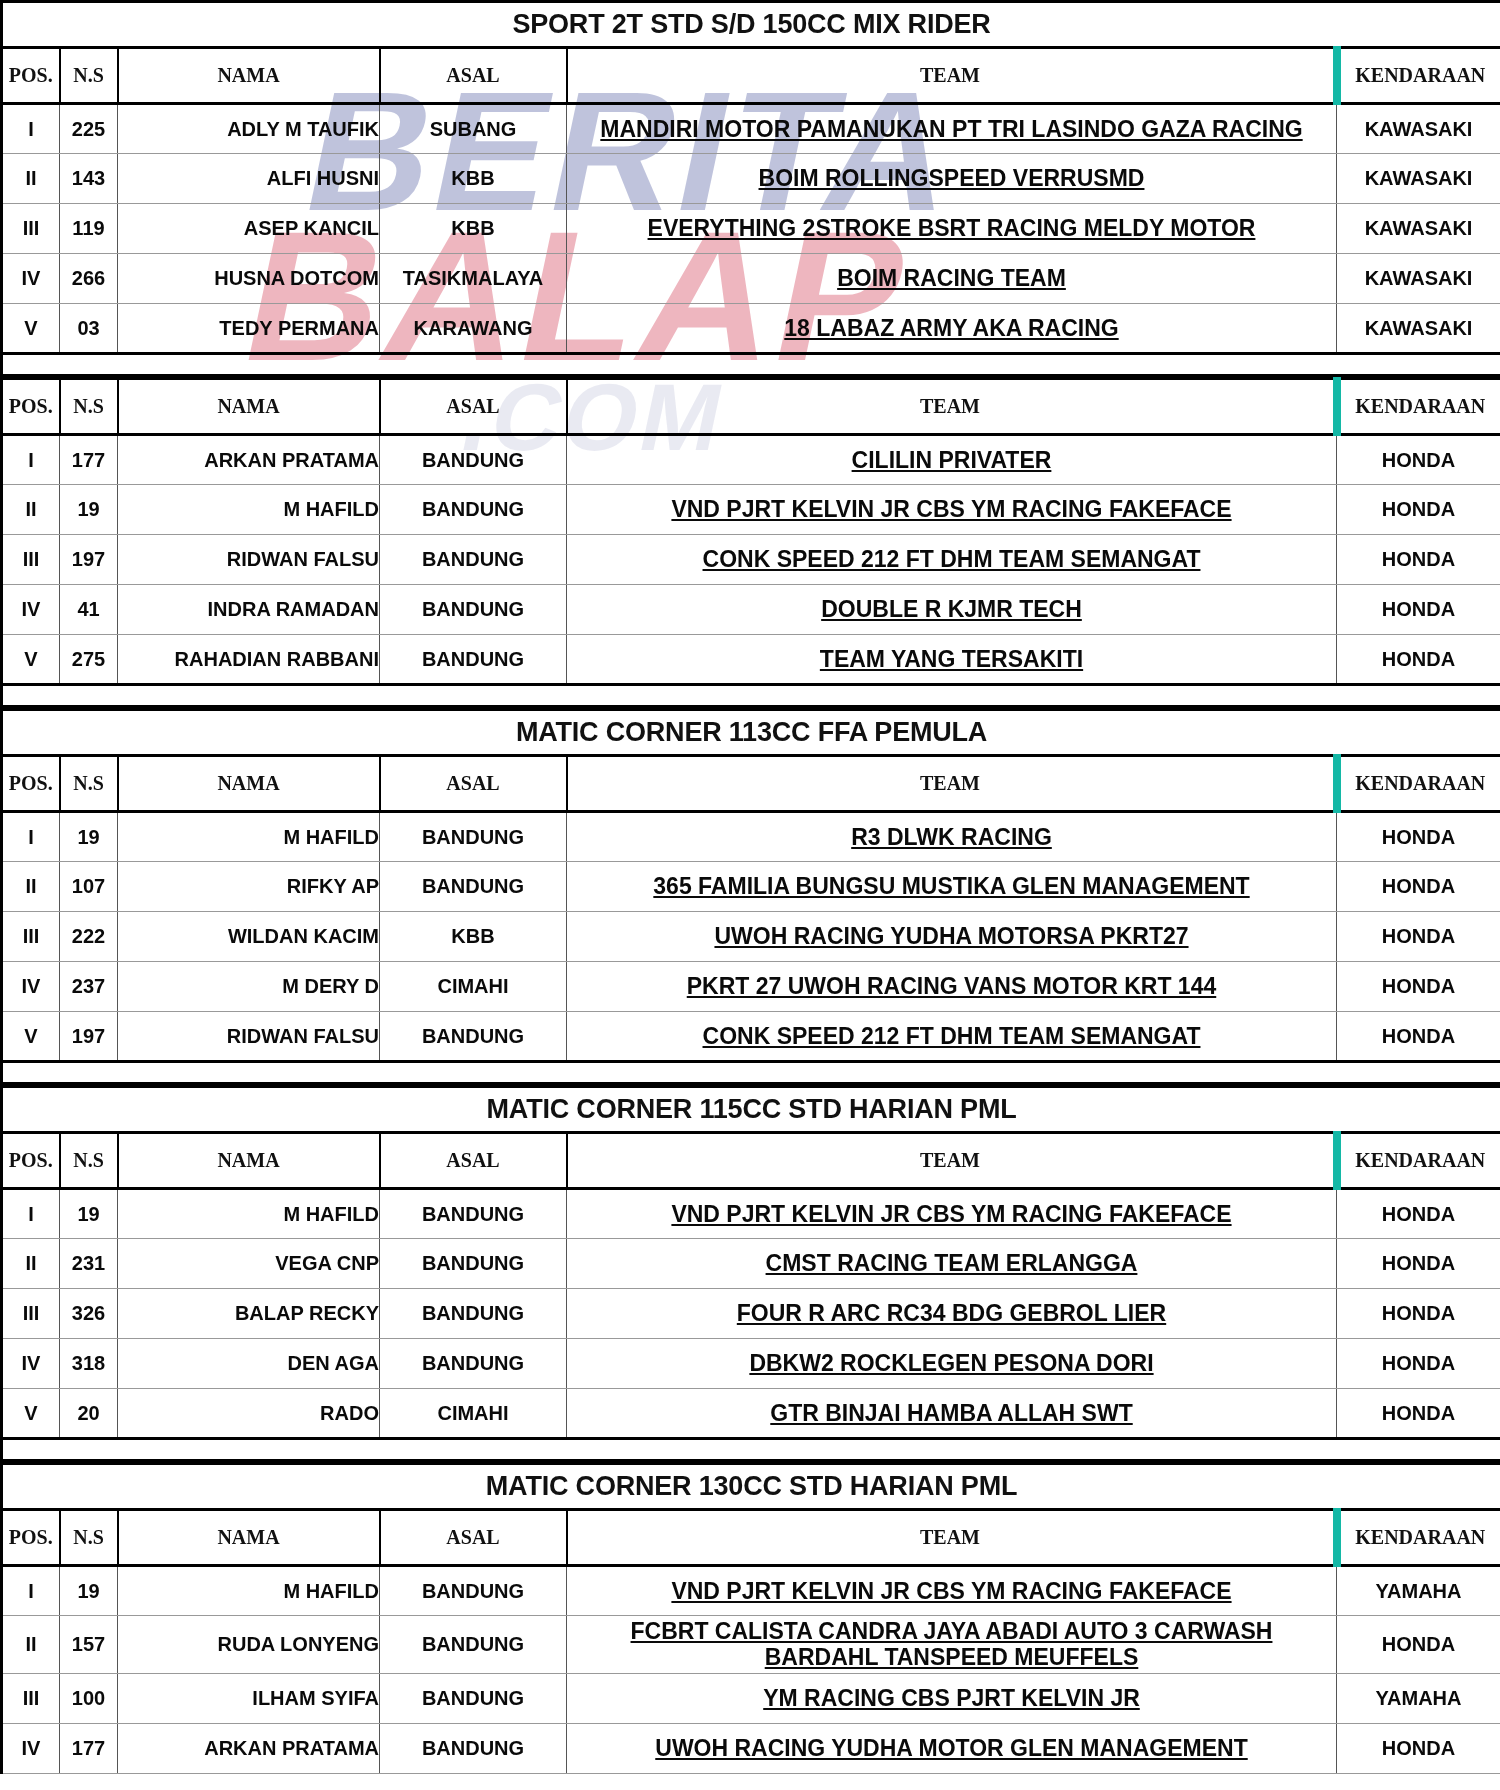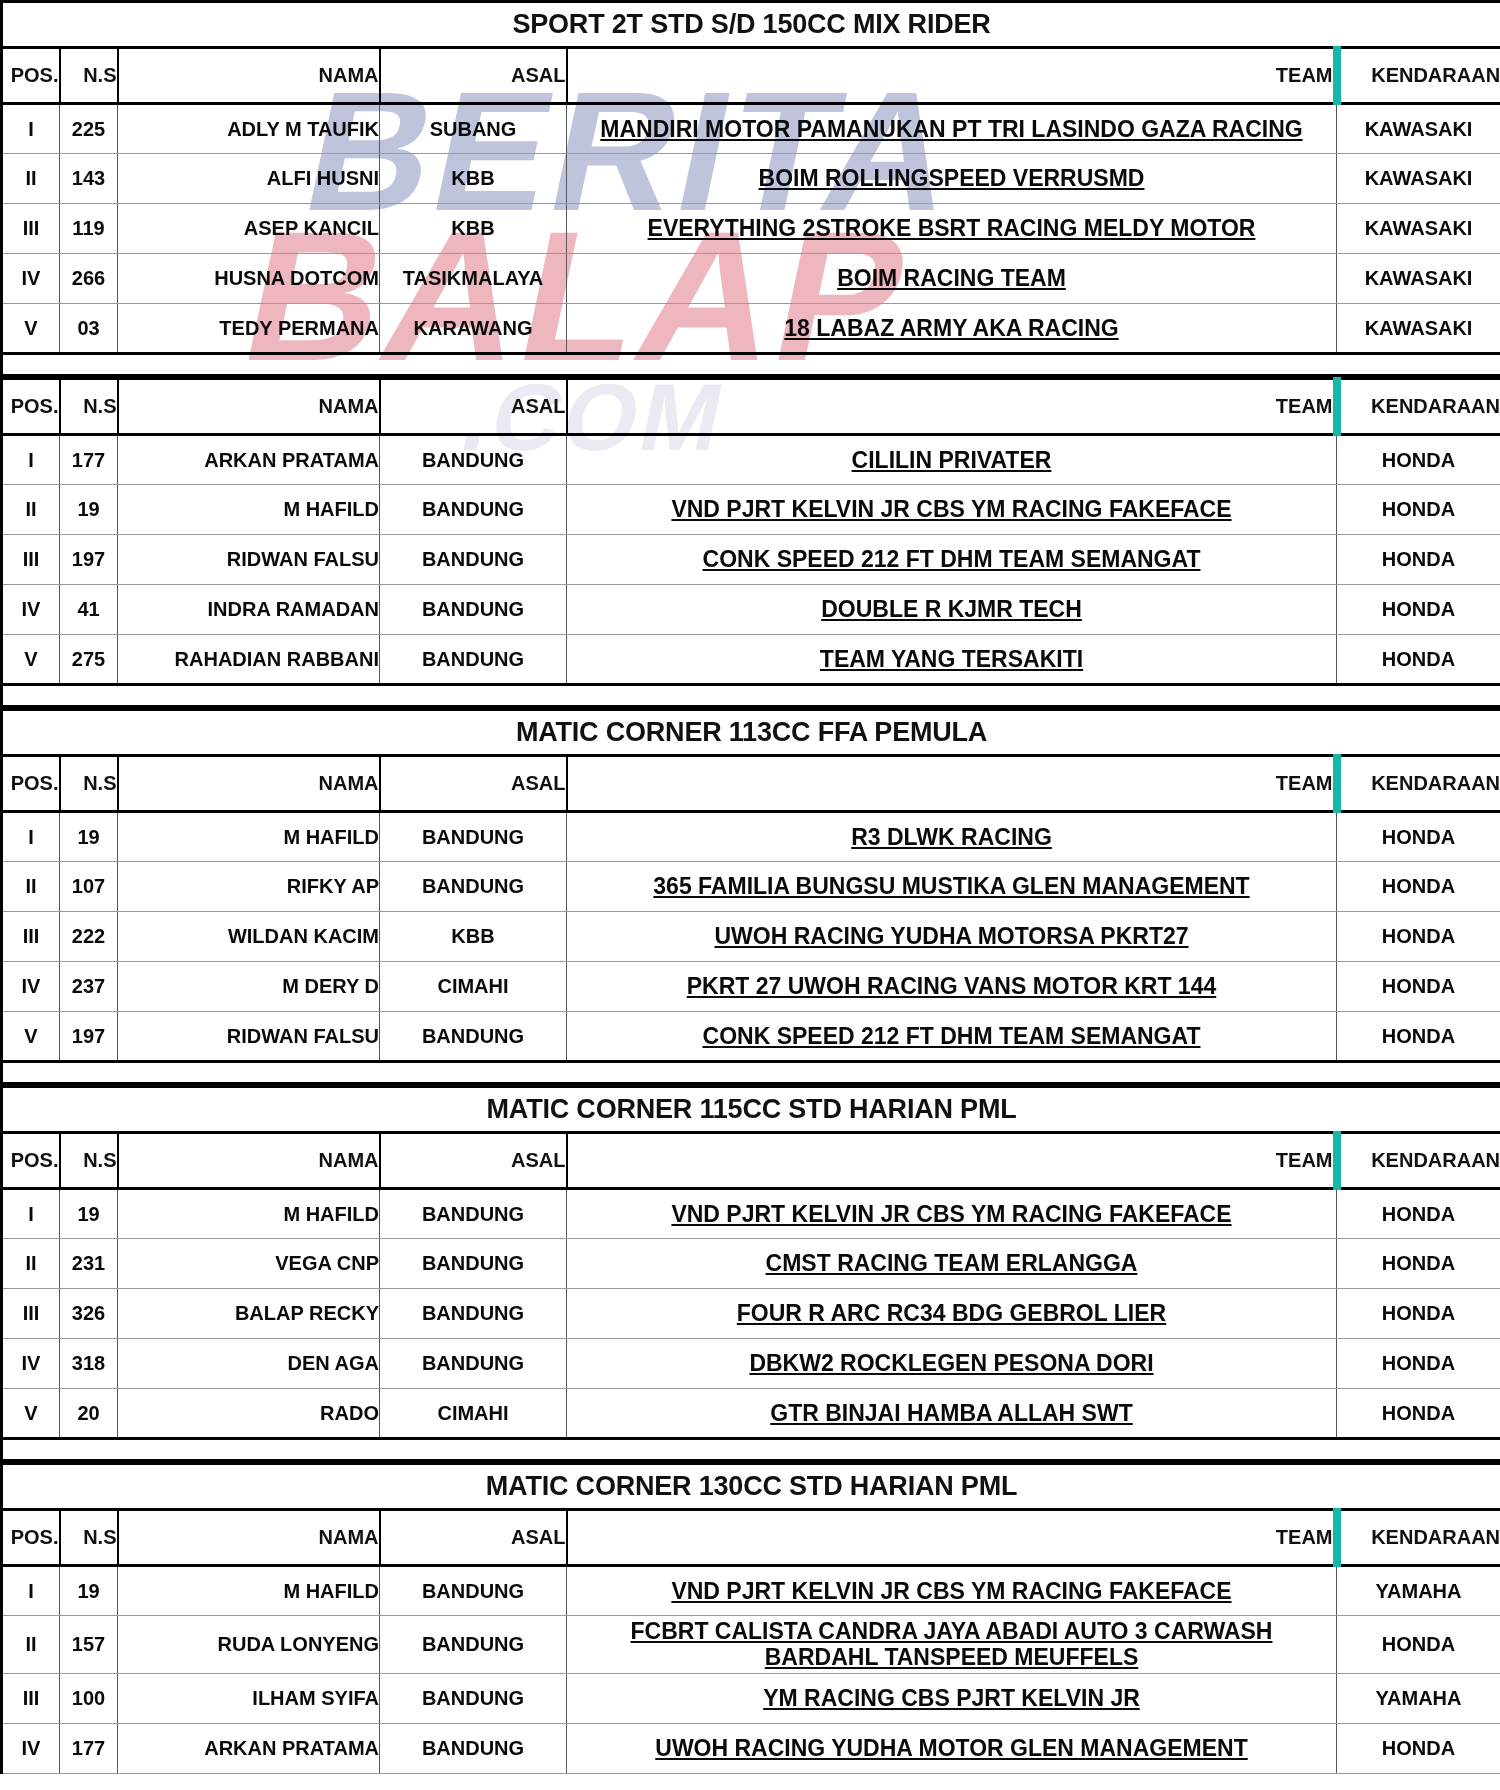--- a/index.html
+++ b/index.html
@@ -66,27 +66,28 @@
     color: #111;
     background: transparent;
   }
 
   
   .head-row th {
     border-top: 3px solid #000;
     border-bottom: 3px solid #000;
     border-left: 2px solid #000;
     border-right: 2px solid #000;
-    text-align: right;
+    text-align: center;
     font-size: 20px;
     font-weight: bold;
     height: 56px;
     color: #111;
     background: transparent;
     vertical-align: middle;
+    font-family: Liberation Serif, serif;
   }
   .head-row th.c-team { border-right: 8px solid #14b8a6; }
   .head-row th.c-kend { border-left: 3px solid #000; border-right: 3px solid #000; }
   .head-row th.c-pos  { border-left: 3px solid #000; }
 
   
   .data-row td {
     border-left: 1px solid #555;
     border-right: 1px solid #555;
     border-top: 1px solid #999;

